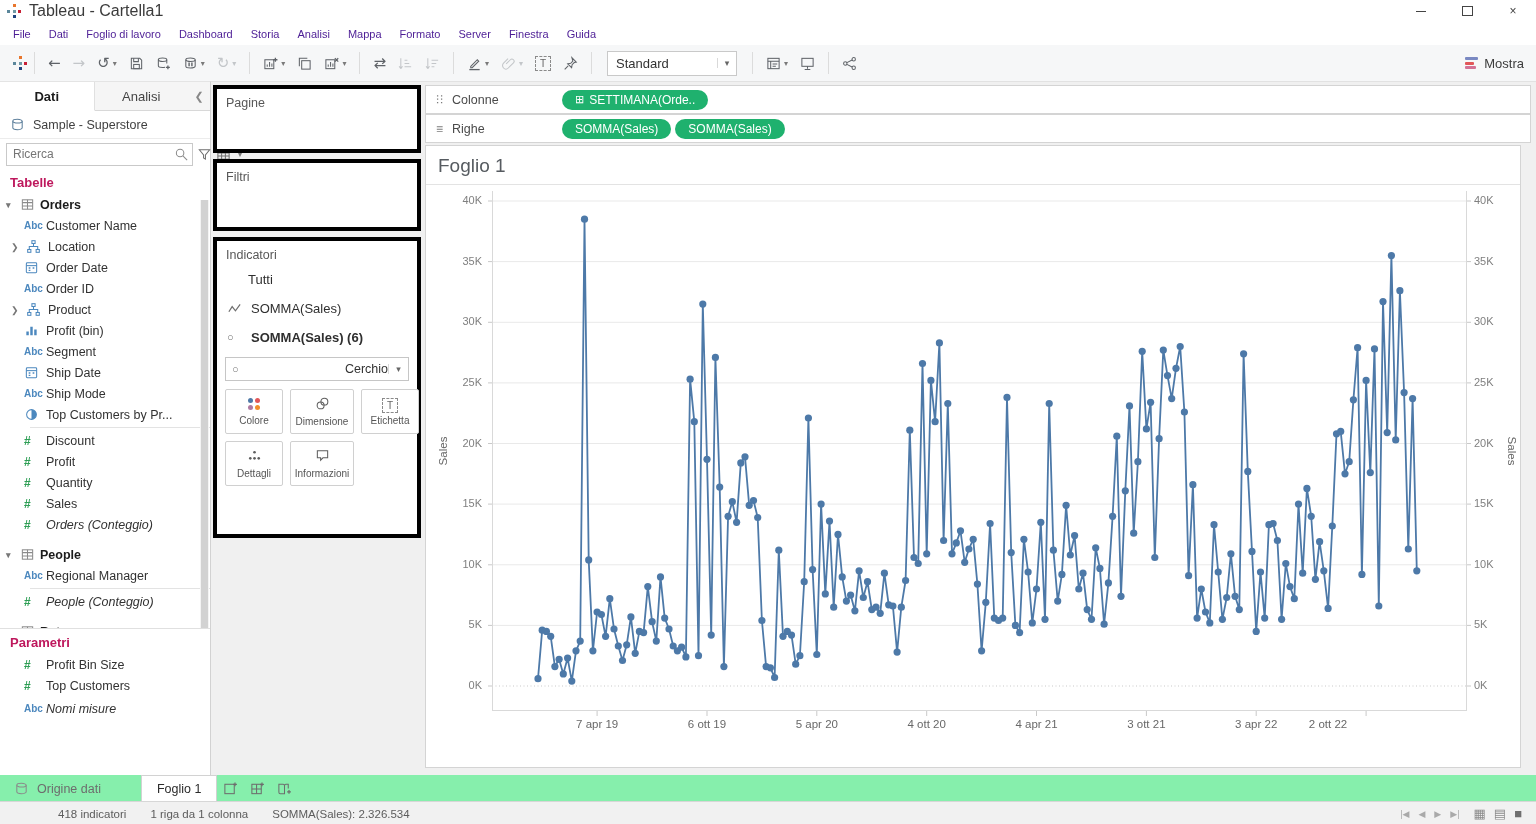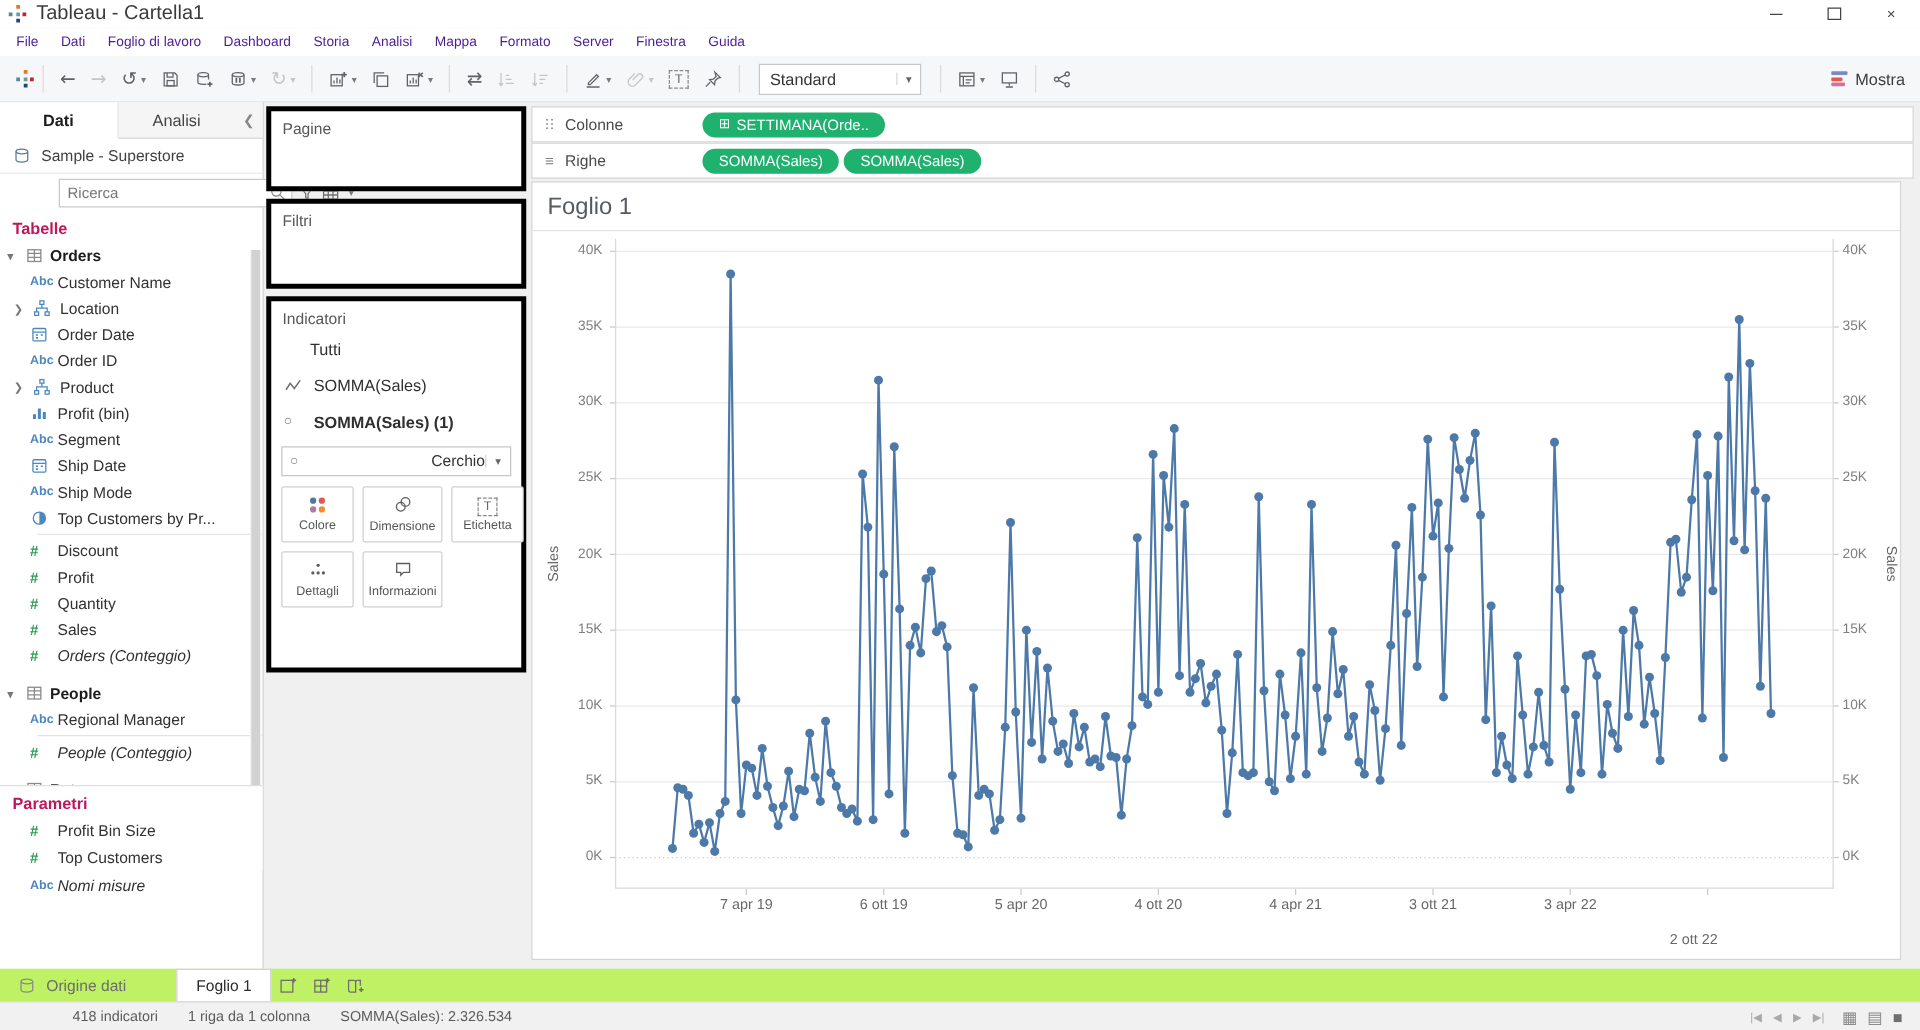--- a/index.html
+++ b/index.html
@@ -40,21 +40,21 @@
 
   
   .datapane{position:absolute;top:81px;left:0;width:210px;bottom:49px;background:#fff;border-right:1px solid #d2d2d2;border-top:1px solid #e4e4e4;}
   .dp-tabs{display:flex;height:28px;border-bottom:1px solid #d8d8d8;font-size:13px;}
   .dp-tab{flex:1;display:flex;align-items:center;justify-content:center;background:#f5f5f5;color:#444;border-bottom:1px solid #d8d8d8;margin-bottom:-1px;}
   .dp-tab.active{background:#fff;font-weight:bold;border-bottom:1px solid #fff;border-right:1px solid #e0e0e0;color:#1c1c1c;}
   .dp-collapse{width:22px;display:flex;align-items:center;justify-content:center;background:#f5f5f5;color:#888;font-size:11px;border-bottom:1px solid #d8d8d8;margin-bottom:-1px;}
   .dp-source{height:27px;display:flex;align-items:center;gap:7px;padding-left:10px;color:#3f3f3f;border-bottom:1px solid #ececec;font-size:12.5px;}
   .dp-source svg{color:#5a7d9a;}
   .dp-search{height:30px;display:flex;align-items:center;padding:0 6px;gap:4px;}
-  .search-box{flex:1;display:flex;align-items:center;height:21px;border:1px solid #c9c9c9;background:#fff;margin-left:41px;}
+  .search-box{flex:1;display:flex;align-items:center;height:21px;border:1px solid #c9c9c9;background:#fff;}
   .search-box input{flex:1;border:0;outline:0;font-size:12px;padding:0 6px;color:#333;min-width:0;font-family:inherit;}
   .search-box .sicon{color:#8b8b8b;padding-right:3px;display:flex;}
   .dp-ic{color:#6f6f6f;display:flex;align-items:center;}
   .dp-section{font-weight:bold;font-size:13px;padding:6px 0 4px 10px;color:#be185d;}
   .field-scroll{position:relative;}
   .trow,.frow{display:flex;align-items:center;height:21px;}
   .trow{padding-left:6px;gap:4px;font-weight:bold;color:#1c1c1c;}
   .trow .chev{color:#777;font-size:9px;width:10px;}
   .trow svg{color:#8a8a8a;}
   .frow{padding-left:24px;gap:6px;color:#323232;}
@@ -116,21 +116,21 @@
   .ylab{position:absolute;top:45px;height:520px;width:14px;display:flex;align-items:center;justify-content:center;}
   .ylab-l{left:10px;}
   .ylab-r{left:1079px;}
   .ylab span{transform:rotate(-90deg);white-space:nowrap;font-size:11.5px;color:#666;}
   .ylab-r span{transform:rotate(90deg);}
   .xax{position:absolute;left:66px;top:565px;width:975px;height:56px;}
   .xtick{position:absolute;top:7px;transform:translateX(-50%);font-size:11.5px;color:#686868;white-space:nowrap;}
   .x-title{position:absolute;top:31px;left:0;right:0;text-align:center;font-size:11.5px;font-weight:bold;color:#3f3f3f;}
 
   
-  .tabsbar{position:absolute;left:0;right:0;top:775px;height:26px;background:#bef264;display:flex;align-items:flex-end;}
+  .tabsbar{position:absolute;left:0;right:0;top:775px;height:26px;background:#86efac;display:flex;align-items:flex-end;}
   .ds-tab{display:flex;align-items:center;gap:7px;height:25px;padding:0 14px;color:#6d6d6d;font-size:12.5px;}
   .sheet-tab{height:25px;display:flex;align-items:center;padding:0 15px;background:#fff;border:1px solid #d2d2d2;border-bottom:none;margin-left:26px;font-size:12.5px;color:#2b2b2b;}
   .tab-btn{width:27px;height:25px;display:flex;align-items:center;justify-content:center;color:#6d6d6d;}
 
   
   .statusbar{position:absolute;left:0;right:0;top:801px;height:23px;background:#f1f1f1;border-top:1px solid #d7d7d7;display:flex;align-items:center;font-size:11.5px;color:#5c5c5c;padding-left:48px;}
   .sb-item{margin-left:10px;}
   .sb-item + .sb-item{margin-left:24px;}
   .sb-right{margin-left:auto;display:flex;align-items:center;gap:14px;margin-right:14px;}
   .sb-nav{display:flex;gap:9px;color:#a9a9a9;font-size:9px;}
@@ -602,21 +602,21 @@
               <svg width="15" height="15" viewBox="0 0 16 16" fill="none" stroke="currentColor" stroke-width="1.1">
                 <path d="M2 11.5L5.5 6l3.5 4.5L14 3.5" stroke-width="1.3"></path>
               </svg>
             </span>
             <span>SOMMA(Sales)</span>
           </div>
           <div class="marks-row selected">
             <span class="icw">
               <span style="font-size:11px;line-height:11px">○</span>
             </span>
-            <span>SOMMA(Sales) (1)</span>
+            <span>SOMMA(Sales) (6)</span>
           </div>
         </div>
       <div class="mark-type">
         <span class="mt-ic">○</span>
         <span class="mt-label">Cerchio</span>
         <span class="mt-caret">▾</span>
       </div>
       <div class="marks-btns" id="marks-btns">
           <div class="mbtn">
             <span><span class="color-dots"></span></span>
@@ -960,21 +960,21 @@
         <span>Sales</span>
       </div>
     <div class="xax" id="xax">
     <span class="xtick" style="left: 105.149px;">7 apr 19</span>
         <span class="xtick" style="left: 214.996px;">6 ott 19</span>
         <span class="xtick" style="left: 324.843px;">5 apr 20</span>
         <span class="xtick" style="left: 434.691px;">4 ott 20</span>
         <span class="xtick" style="left: 544.538px;">4 apr 21</span>
         <span class="xtick" style="left: 654.386px;">3 ott 21</span>
         <span class="xtick" style="left: 764.233px;">3 apr 22</span>
-        <span class="xtick" style="left: 863px; margin-top: 28px;">2 ott 22</span>
+        <span class="xtick" style="left: 836px;">2 ott 22</span>
       </div>
   </div>
 
   <div class="tabsbar">
     <span class="ds-tab">
       <span class="icw gray" id="dstab-icon">
           <svg width="15" height="15" viewBox="0 0 16 16" fill="none" stroke="currentColor" stroke-width="1.1">
             <ellipse cx="8" cy="4.5" rx="5" ry="2"></ellipse>
             <path d="M3 4.5v7c0 1.1 2.2 2 5 2s5-.9 5-2v-7"></path>
           </svg>

